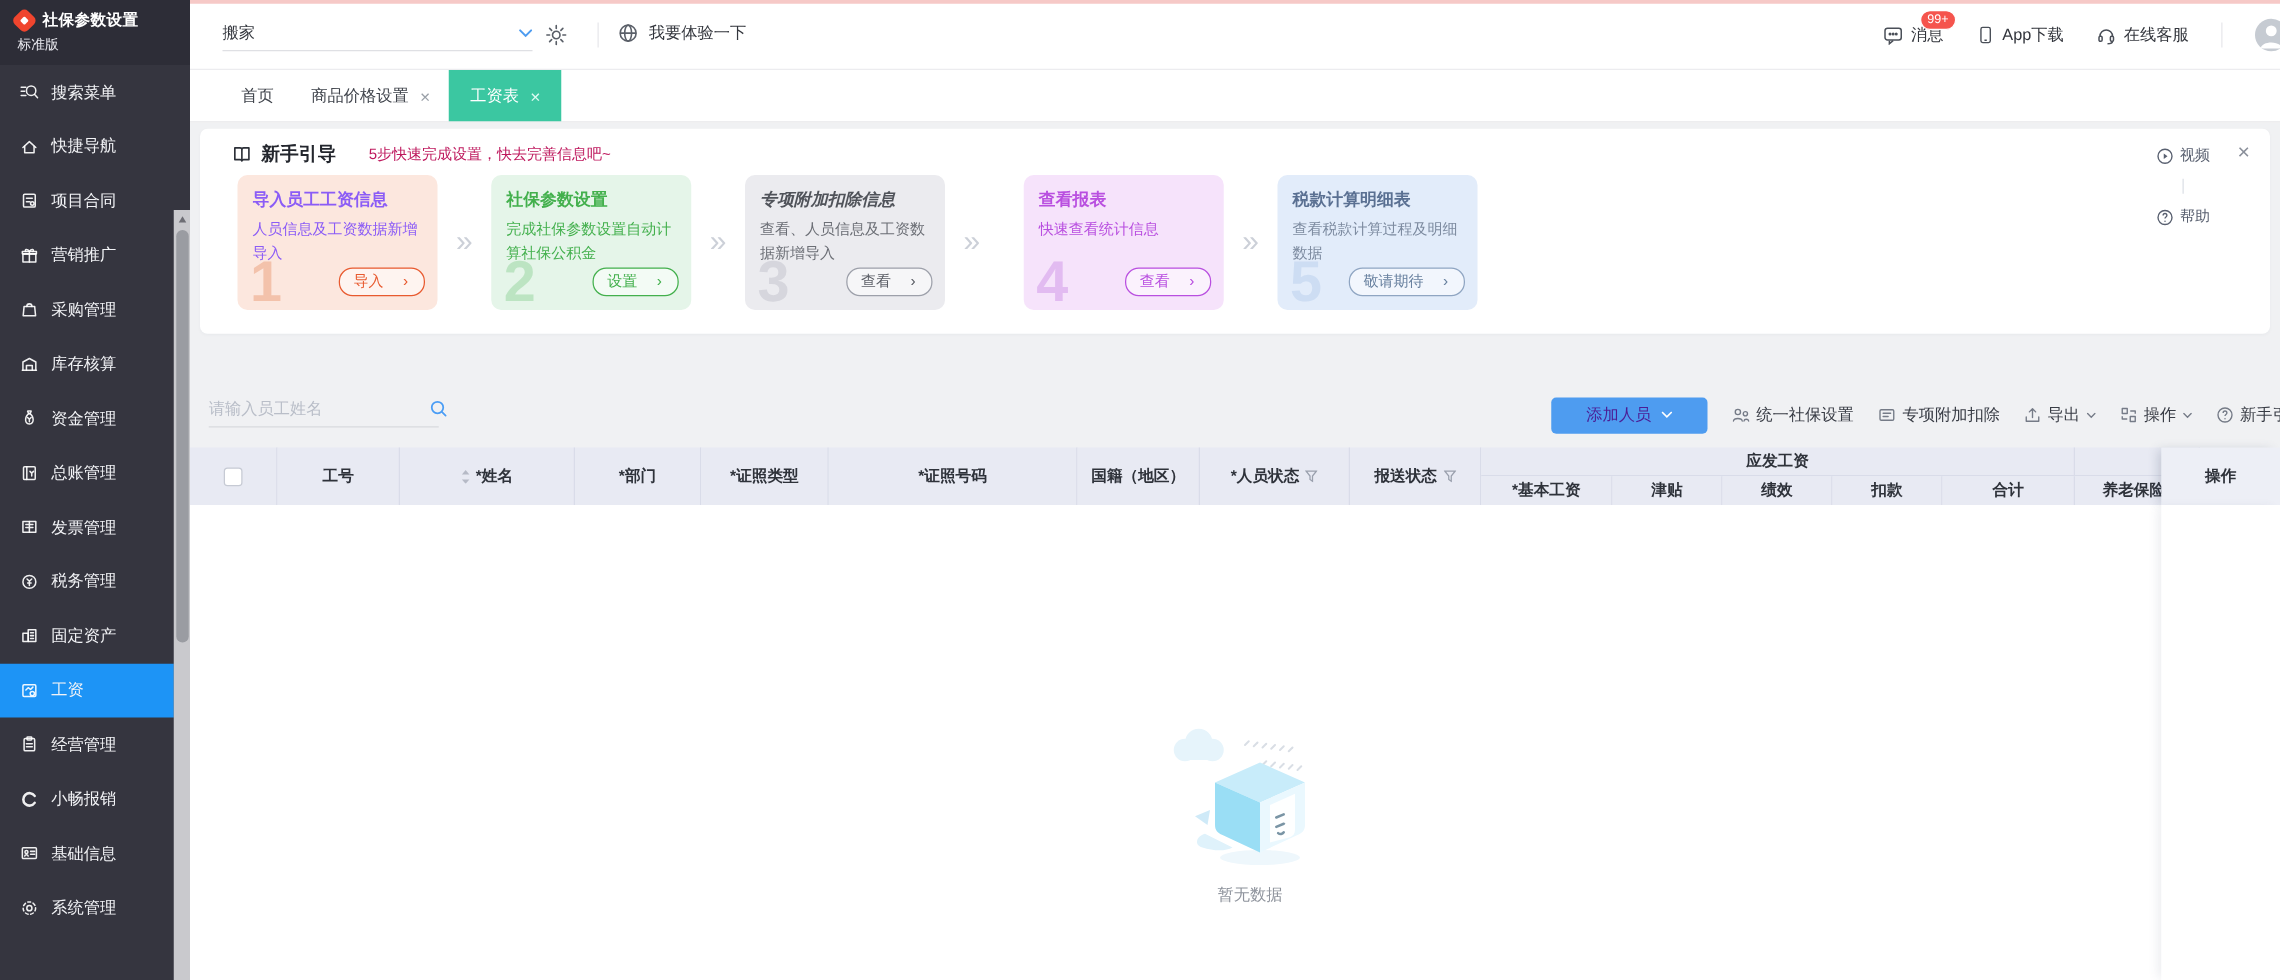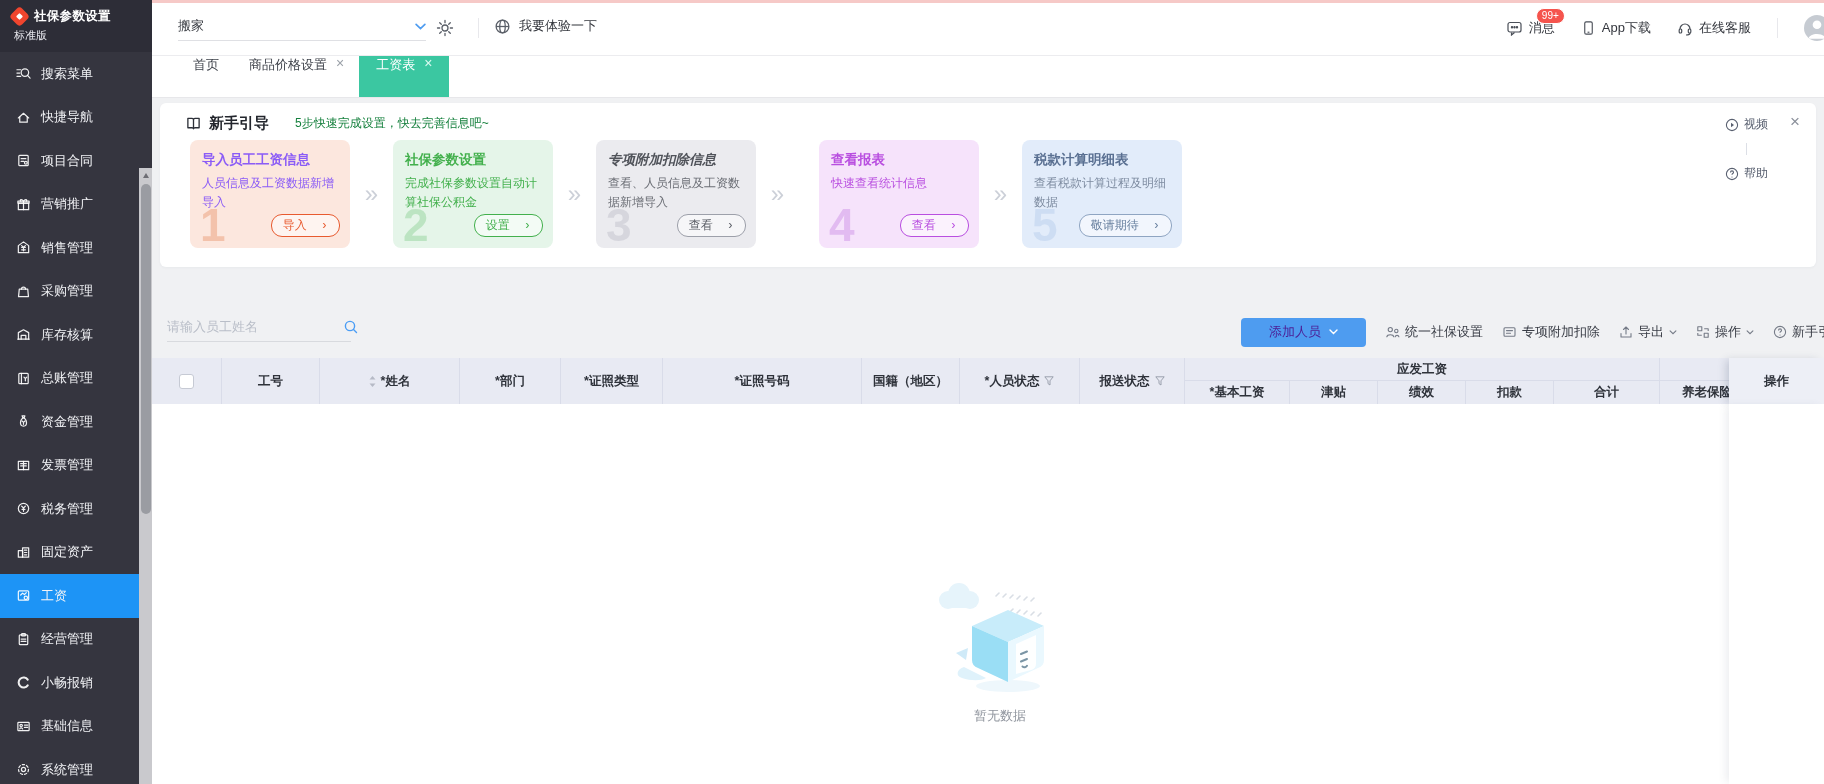--- a/index.html
+++ b/index.html
@@ -28,21 +28,21 @@
   .tb-item svg { color:#4a4f58; }
   .badge { position:absolute; top:-11px; left:30px; background:#f5544d; color:#fff; font-size:10px;
     line-height:14px; padding:0 5px; border-radius:8px; border:1px solid #fff; white-space:nowrap; }
   .avatar { width:26px; height:26px; border-radius:50%; background:#c6cbd2; position:relative;
     overflow:hidden; margin-right:-8px; cursor:pointer; flex:0 0 auto; }
   .avatar-sep { width:1px; height:20px; background:#e8e8ec; }
 
   
   .tabbar { position:absolute; left:152px; top:56px; width:1672px; height:42px; background:#fff;
     border-bottom:1px solid #e7e7ea; display:flex; align-items:stretch; padding-left:26px; z-index:4; }
-  .tab { display:flex; align-items:flex-start; padding:0 15px; font-size:13px; color:#3f434b; cursor:pointer; }
+  .tab { display:flex; align-items:center; padding:0 15px; font-size:13px; color:#3f434b; cursor:pointer; }
   .tab .x { margin-left:9px; color:#9aa0a8; font-size:14px; line-height:1; }
   .tab.active { background:#3bc7a1; color:#fff; padding:0 17px; }
   .tab.active .x { color:#ddfbf2; }
 
   
   .sidebar { position:absolute; left:0; top:0; width:152px; height:784px; background:#35353f;
     overflow:hidden; z-index:6; }
   .logo { height:52px; background:#2d2d37; padding:8px 0 0 12px; color:#fff; }
   .logo-row { display:flex; align-items:center; gap:7px; }
   .logo-mark { width:15px; height:15px; background:#f0452e; border-radius:4px; transform:rotate(45deg);
@@ -65,21 +65,21 @@
 
   
   .content { position:absolute; left:152px; top:98px; width:1672px; height:686px;
     background:#f0f1f3; overflow:hidden; }
 
   
   .guide { position:absolute; left:8px; top:5px; width:1656px; height:164px; background:#fff;
     border-radius:6px; box-shadow:0 1px 3px rgba(30,40,70,.04); }
   .g-head { position:absolute; left:26px; top:11px; display:flex; align-items:center; }
   .g-title { font-size:15px; font-weight:bold; color:#23262d; margin-left:8px; }
-  .g-sub { font-size:12px; color:#15803d; margin-left:26px; }
+  .g-sub { font-size:12px; color:#be185d; margin-left:26px; }
   .g-right { position:absolute; right:48px; top:13px; display:flex; align-items:center; gap:10px;
     font-size:12px; color:#596070;flex-direction:column; }
   .g-right .lnk2 { display:flex; align-items:center; gap:5px; cursor:pointer; }
   .g-sep { width:1px; height:12px; background:#dcdfe6; }
   .g-close { position:absolute; right:16px; top:9px; font-size:17px; color:#8b909b; cursor:pointer; }
   .g-cards { position:absolute; left:30px; top:37px; display:flex; align-items:flex-start; }
   .card { width:160px; height:108px; border-radius:8px; position:relative; padding:11px 12px;
     overflow:hidden; cursor:pointer; }
   .card .t { font-size:13.5px; font-weight:bold; position:relative; z-index:1; }
   .card .d { font-size:12px; line-height:1.55; margin-top:5px; position:relative; z-index:1; }
@@ -192,64 +192,55 @@
               <path d="M2 4.5h12v2H2z"></path>
               <path d="M8 4.5v9"></path>
               <path d="M8 4.5C6 1.5 3.5 3 5 4.5M8 4.5c2-3 4.5-1.5 3 0"></path>
             </svg>
           </span>
         <span>营销推广</span>
       </div>
       <div class="mi">
         <span>
             <svg width="15" height="15" viewBox="0 0 16 16">
-              <path d="M8 2l5.5 4v7.5h-11V6z"></path>
-              <path d="M6 8h4M6 10.5h4M8 8v3.5M6 6l2 2 2-2"></path>
-            </svg>
-          </span>
-        <span>销售管理</span>
-      </div>
-      <div class="mi">
-        <span>
-            <svg width="15" height="15" viewBox="0 0 16 16">
               <path d="M3.5 5.5h9l.8 8H2.7z"></path>
               <path d="M5.8 5.5a2.2 2.2 0 0 1 4.4 0"></path>
             </svg>
           </span>
         <span>采购管理</span>
       </div>
       <div class="mi">
         <span>
             <svg width="15" height="15" viewBox="0 0 16 16">
               <path d="M2.5 13V6L8 3l5.5 3v7"></path>
               <path d="M5.5 13V9h5v4"></path>
               <path d="M2 13h12"></path>
             </svg>
           </span>
         <span>库存核算</span>
       </div>
       <div class="mi">
         <span>
             <svg width="15" height="15" viewBox="0 0 16 16">
+              <path d="M6.5 2h3l-.8 2H7.3z"></path>
+              <path d="M8 4C4.5 5.5 3 12.5 8 13c5-.5 3.5-7.5 0-9z"></path>
+              <path d="M6.5 7.5L8 9l1.5-1.5M8 9v2"></path>
+            </svg>
+          </span>
+        <span>资金管理</span>
+      </div>
+      <div class="mi">
+        <span>
+            <svg width="15" height="15" viewBox="0 0 16 16">
               <rect x="3" y="2.5" width="10" height="11" rx="1"></rect>
               <path d="M5.8 2.5v11"></path>
               <path d="M8.5 6.5L10 8l1.5-1.5M10 8v2.5"></path>
             </svg>
           </span>
         <span>总账管理</span>
-      </div>
-      <div class="mi">
-        <span>
-            <svg width="15" height="15" viewBox="0 0 16 16">
-              <path d="M6.5 2h3l-.8 2H7.3z"></path>
-              <path d="M8 4C4.5 5.5 3 12.5 8 13c5-.5 3.5-7.5 0-9z"></path>
-              <path d="M6.5 7.5L8 9l1.5-1.5M8 9v2"></path>
-            </svg>
-          </span>
-        <span>资金管理</span>
       </div>
       <div class="mi">
         <span>
             <svg width="15" height="15" viewBox="0 0 16 16">
               <rect x="2.5" y="3.5" width="11" height="9"></rect>
               <path d="M5 6h6M5 8.5h6M8 3.5v9"></path>
             </svg>
           </span>
         <span>发票管理</span>
       </div>

